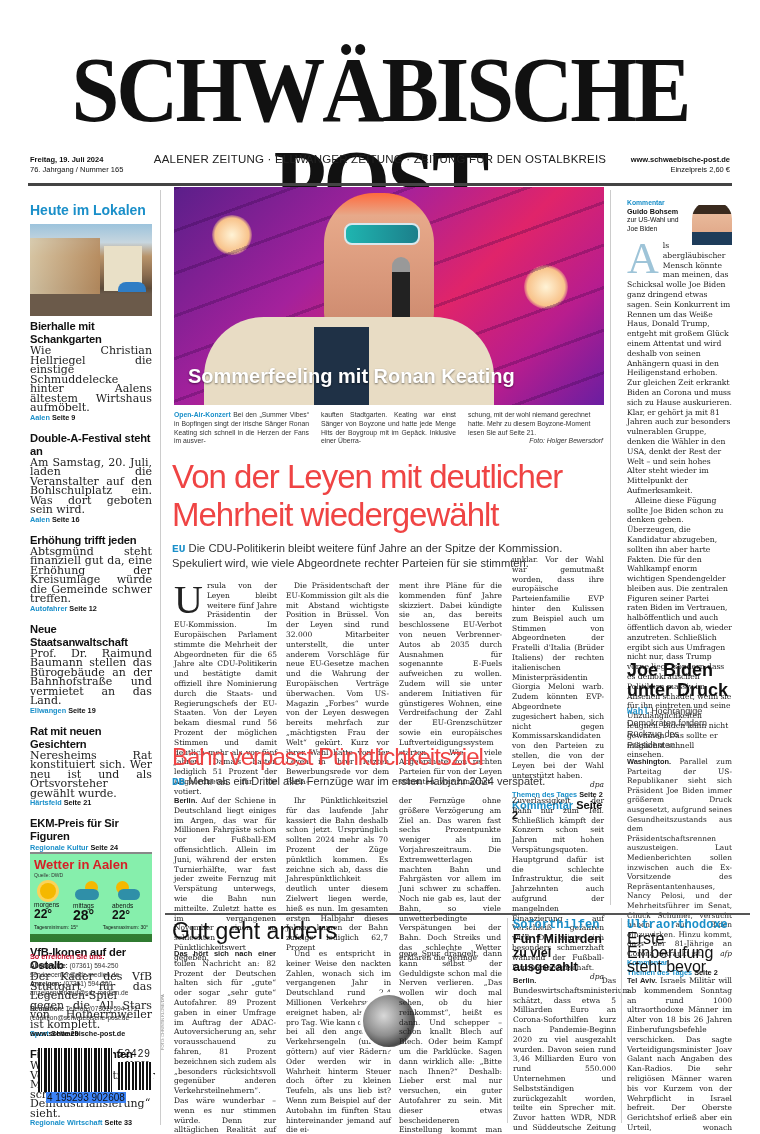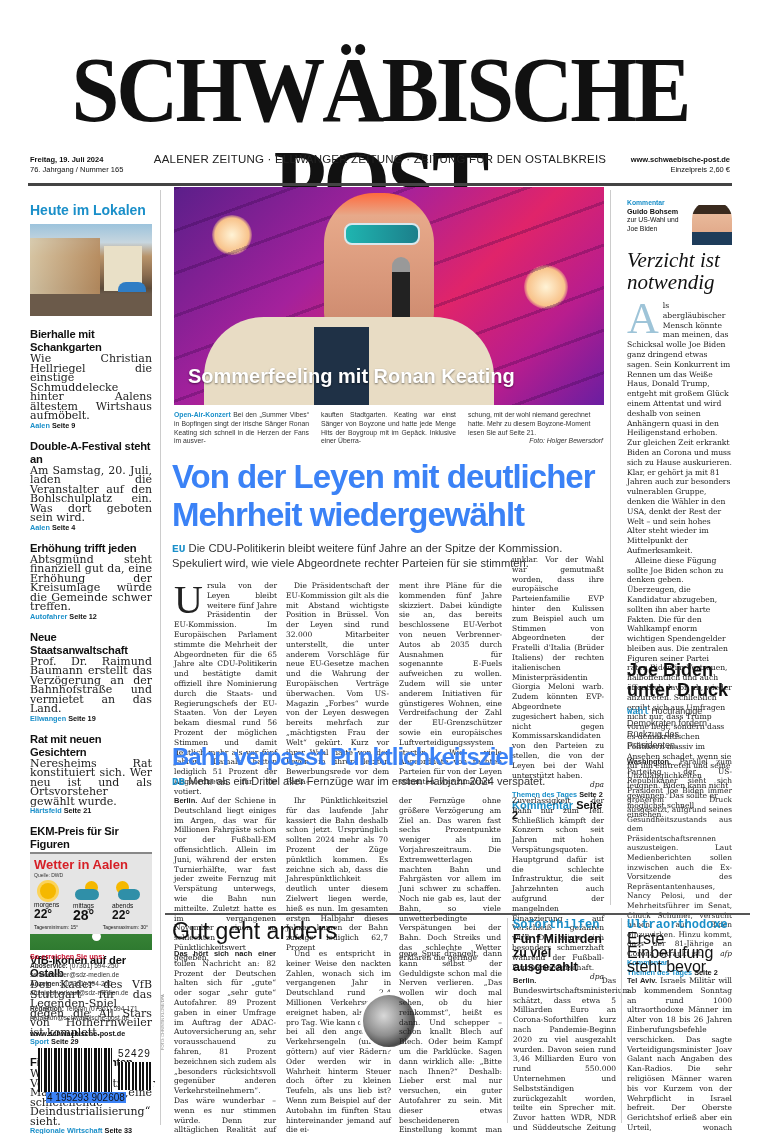--- a/index.html
+++ b/index.html
@@ -15,21 +15,21 @@
 .rule{left:28px;top:183px;width:704px;height:3px;background:#444}
 .side{left:30px;top:190px;width:122px}
 .side h2{font-family:"Liberation Sans",sans-serif;color:#1a8fc9;font-size:14px;font-weight:bold;margin:12px 0 6px}
 .teaser h3{font-family:"Liberation Sans",sans-serif;font-size:11.2px;font-weight:bold;line-height:13px;letter-spacing:-.2px}
 .teaser p{font-size:11px;line-height:9.5px;color:#222;text-align:justify}
 .teaser .ref{font-family:"Liberation Sans",sans-serif;font-size:7.3px;font-weight:bold;line-height:10px}
 .teaser{margin-bottom:9px}
 .img-box{width:122px;overflow:hidden}
 .divider-v{background:#ccc;width:1px}
 .body-text{font-size:7.5px;line-height:9.8px;text-align:justify;color:#222}
-h1.big{font-family:"Liberation Sans",sans-serif;font-weight:bold;letter-spacing:-1px;color:#3b82f6}
+h1.big{font-family:"Liberation Sans",sans-serif;font-weight:normal;letter-spacing:-1px;color:#ef4444}
 .kicker{font-family:Liberation Mono, monospace;font-weight:bold;color:#1a8fc9}
 .deck{font-family:"Liberation Sans",sans-serif;color:#333}
 </style>
 </head>
 <body>
 
 <div class="abs mast">SCHWÄBISCHE POST</div>
 <div class="abs meta-l sans">
   <div style="font-weight:bold">Freitag, 19. Juli 2024</div>
   <div>76. Jahrgang / Nummer 165</div>
@@ -42,38 +42,38 @@
 <div class="abs rule"></div>
 
 <div class="abs side">
   <h2>Heute im Lokalen</h2>
   <div class="img-box" style="height:92px;background:linear-gradient(180deg,#9cc3dc 0%,#c7d6df 20%,#b8946b 35%,#8a6c4f 55%,#5b4a3a 70%,#a59a8d 100%);position:relative">
     <div style="position:absolute;left:0;top:14px;width:70px;height:58px;background:linear-gradient(90deg,#d9c9a8,#b78c5f);opacity:.9"></div>
     <div style="position:absolute;right:10px;top:22px;width:38px;height:45px;background:#e9e0c7"></div>
     <div style="position:absolute;right:6px;top:58px;width:28px;height:10px;background:#2f7dc5;border-radius:8px 8px 0 0"></div>
     <div style="position:absolute;left:0;bottom:0;width:122px;height:22px;background:#6b5a4a"></div>
   </div>
-  <div class="teaser" style="margin-top:12px">
+  <div class="teaser" style="margin-top:4px">
     <h3>Bierhalle mit Schankgarten</h3>
     <p>Wie Christian Hellriegel die einstige Schmuddelecke hinter Aalens ältestem Wirtshaus aufmöbelt.</p>
     <div class="ref"><span class="blue">Aalen</span> <span>Seite 9</span></div>
   </div>
   <div class="teaser">
     <h3>Double-A-Festival steht an</h3>
     <p>Am Samstag, 20. Juli, laden die Veranstalter auf den Bohlschulplatz ein. Was dort geboten sein wird.</p>
-    <div class="ref"><span class="blue">Aalen</span> <span>Seite 4</span></div>
+    <div class="ref"><span class="blue">Aalen</span> <span>Seite 16</span></div>
   </div>
   <div class="teaser">
     <h3>Erhöhung trifft jeden</h3>
     <p>Abtsgmünd steht finanziell gut da, eine Erhöhung der Kreisumlage würde die Gemeinde schwer treffen.</p>
     <div class="ref"><span class="blue">Autofahrer</span> <span>Seite 12</span></div>
   </div>
   <div class="teaser">
     <h3>Neue Staatsanwaltschaft</h3>
-    <p>Prof. Dr. Raimund Baumann erstellt das Verzögerung an der Bahnhofstraße und vermietet an das Land.</p>
+    <p>Prof. Dr. Raimund Baumann stellen das Bürogebäude an der Bahnhofstraße und vermietet an das Land.</p>
     <div class="ref"><span class="blue">Ellwangen</span> <span>Seite 19</span></div>
   </div>
   <div class="teaser">
     <h3>Rat mit neuen Gesichtern</h3>
     <p>Neresheims Rat konstituiert sich. Wer neu ist und als Ortsvorsteher gewählt wurde.</p>
     <div class="ref"><span class="blue">Härtsfeld</span> <span>Seite 21</span></div>
   </div>
   <div class="teaser">
     <h3>EKM-Preis für Sir Figuren</h3>
     <div class="ref"><span class="blue">Regionale Kultur</span> <span>Seite 24</span></div>
@@ -88,21 +88,21 @@
     <p>Der Kader des VfB Stuttgart für das Legenden-Spiel gegen die All Stars von Hofherrnweiler ist komplett.</p>
     <div class="ref"><span class="blue">Sport</span> <span>Seite 29</span></div>
   </div>
   <div class="teaser">
     <h3>Finstere Aussichten</h3>
     <p>Warum KSK-Vorstandsvorsitzender Markus Frei „eine schleichende Deindustrialisierung“ sieht.</p>
     <div class="ref"><span class="blue">Regionale Wirtschaft</span> <span>Seite 33</span></div>
   </div>
 </div>
 
-<div class="abs sans" style="left:30px;top:852px;width:122px;height:82px;background:#e5e5e5;border-top:2px solid #888;padding:4px 4px">
+<div class="abs sans" style="left:30px;top:852px;width:122px;height:82px;background:#86efac;border-top:2px solid #888;padding:4px 4px">
   <div style="color:#d61f26;font-weight:bold;font-size:13px;line-height:14px">Wetter in Aalen</div>
   <div style="font-size:5px;color:#333">Quelle: DWD</div>
   <div style="display:flex;justify-content:space-between;margin-top:2px">
     <div style="width:36px;text-align:left">
       <div style="width:16px;height:16px;border-radius:50%;background:#f5b800;box-shadow:0 0 0 3px #fbd35a;margin:3px 6px 2px"></div>
       <div style="font-size:6.5px">morgens</div>
       <div style="font-size:12px;font-weight:bold;line-height:12px">22°</div>
     </div>
     <div style="width:36px">
       <div style="position:relative;width:28px;height:22px">
@@ -184,21 +184,20 @@
 
 <div class="abs divider-v" style="left:610px;top:190px;height:715px"></div>
 
 <div class="abs" style="left:627px;top:199px;width:105px">
   <div class="sans" style="font-size:6.8px;line-height:8.5px;width:62px">
     <div class="blue" style="font-weight:bold">Kommentar</div>
     <div style="font-weight:bold;font-size:7.2px">Guido Bohsem</div>
     <div>zur US-Wahl und Joe Biden</div>
   </div>
   <div style="position:absolute;left:65px;top:2px;width:40px;height:44px;background:linear-gradient(180deg,#fff 0,#fff 10%,#3a2a1e 10%,#3a2a1e 30%,#e9b99a 30%,#e2ab8c 70%,#1e3c5a 70%);border-radius:18px 18px 0 0"></div>
-  <div class="serif" style="font-style:italic;font-size:21px;line-height:22px;margin-top:16px">Verzicht ist notwendig</div>
   <div class="body-text" style="margin-top:8px;font-size:7.6px;text-align:left">
     <span style="float:left;font-family:'Liberation Serif',serif;font-size:44px;line-height:36px;color:#9ec4d8;margin:0 4px 0 0">A</span><span>ls abergläubischer Mensch könnte man meinen, das Schicksal wolle Joe Biden ganz dringend etwas sagen. Sein Konkurrent im Rennen um das Weiße Haus, Donald Trump, entgeht mit großem Glück einem Attentat und wird deshalb von seinen Anhängern quasi in den Heiligenstand erhoben. Zur gleichen Zeit erkrankt Biden an Corona und muss sich zu Hause auskurieren. Klar, er gehört ja mit 81 Jahren auch zur besonders vulnerablen Gruppe, denken die Wähler in den USA, denkt der Rest der Welt – und sein hohes Alter steht wieder im Mittelpunkt der Aufmerksamkeit.</span>
   </div>
   <div class="body-text" style="font-size:7.6px;text-align:left;text-indent:8px">Alleine diese Fügung sollte Joe Biden schon zu denken geben. Überzeugen, die Kandidatur abzugeben, sollten ihn aber harte Fakten. Die für den Wahlkampf enorm wichtigen Spendengelder bleiben aus. Die zentralen Figuren seiner Partei raten Biden im Vertrauen, halböffentlich und auch öffentlich davon ab, wieder anzutreten. Schließlich ergibt sich aus Umfragen nicht nur, dass Trump vorne liegt, sondern dass es demokratischen Politikern massiv im Ansehen schadet, wenn sie für ihn eintreten und seine Unzulänglichkeiten leugnen. Biden kann nicht gewinnen. Das sollte er möglichst schnell einsehen.</div>
 </div>
 
 <div class="abs" style="left:627px;top:660px;width:105px">
   <h2 class="sans" style="font-weight:bold;font-size:18px;line-height:20px">Joe Biden unter Druck</h2>
   <div class="deck" style="font-size:9px;line-height:11px;margin-top:6px"><span class="kicker">Wahl</span> <span>Hochrangige Demokraten fordern Rückzug des Präsidenten.</span></div>
   <div class="body-text" style="margin-top:6px;font-size:7.4px;line-height:9.6px">

